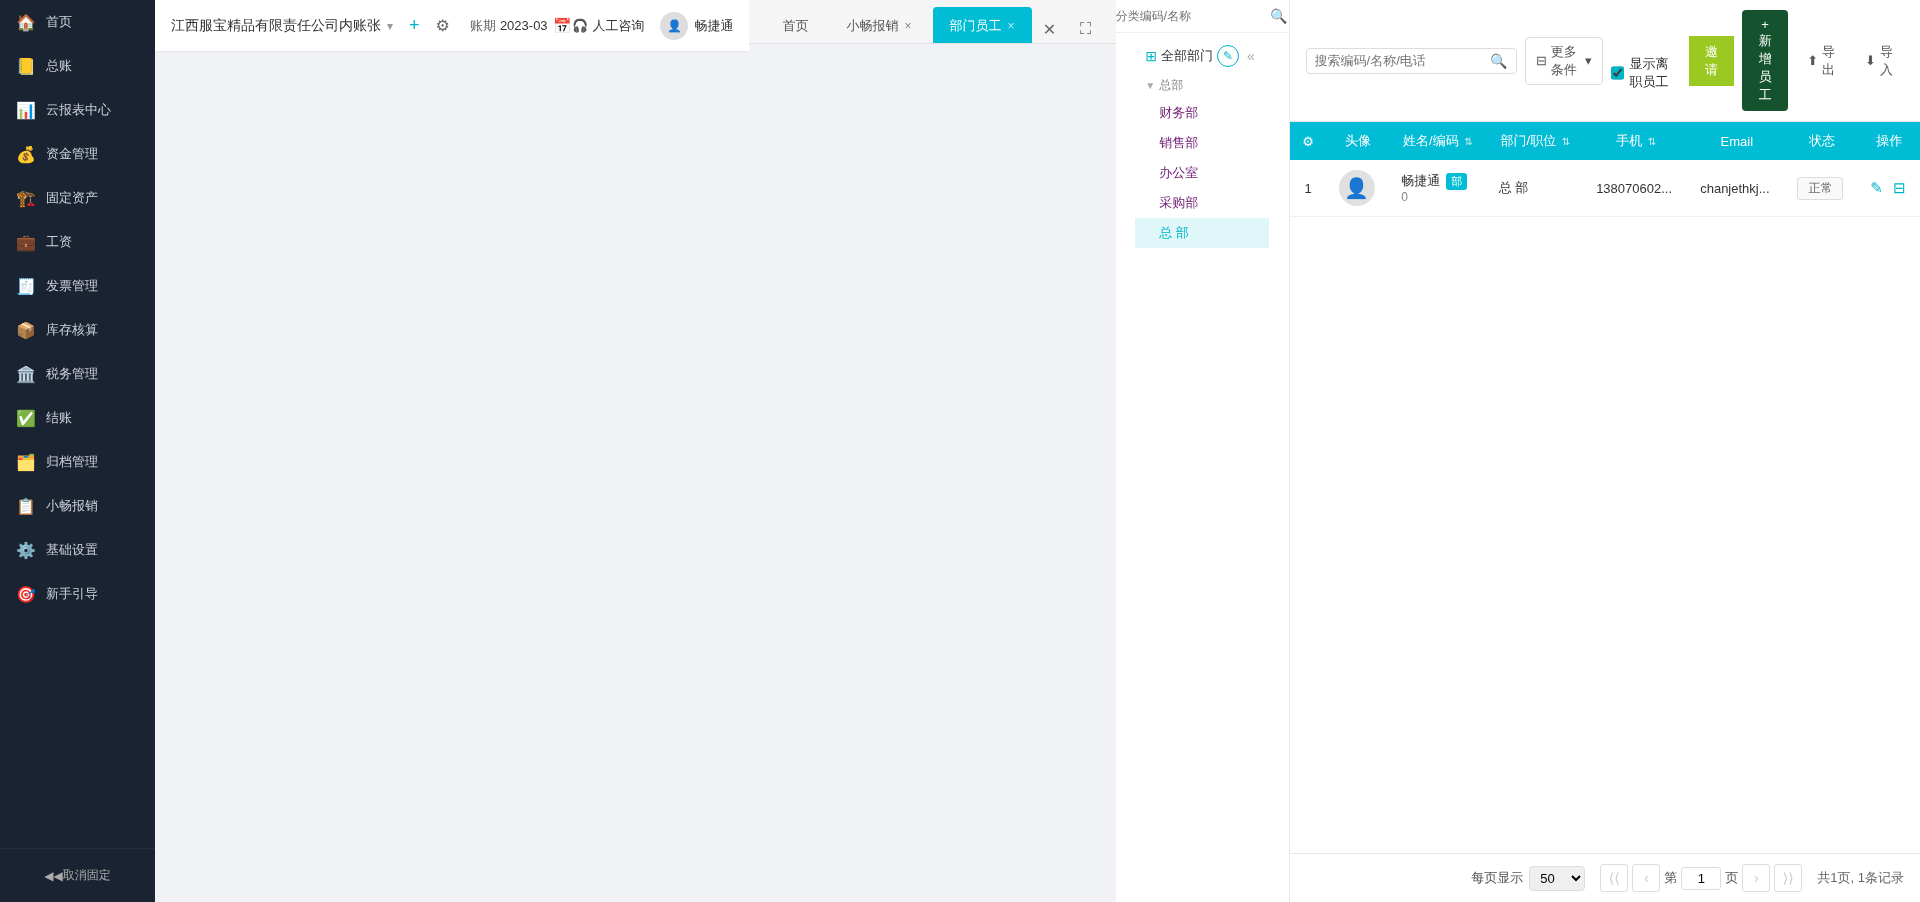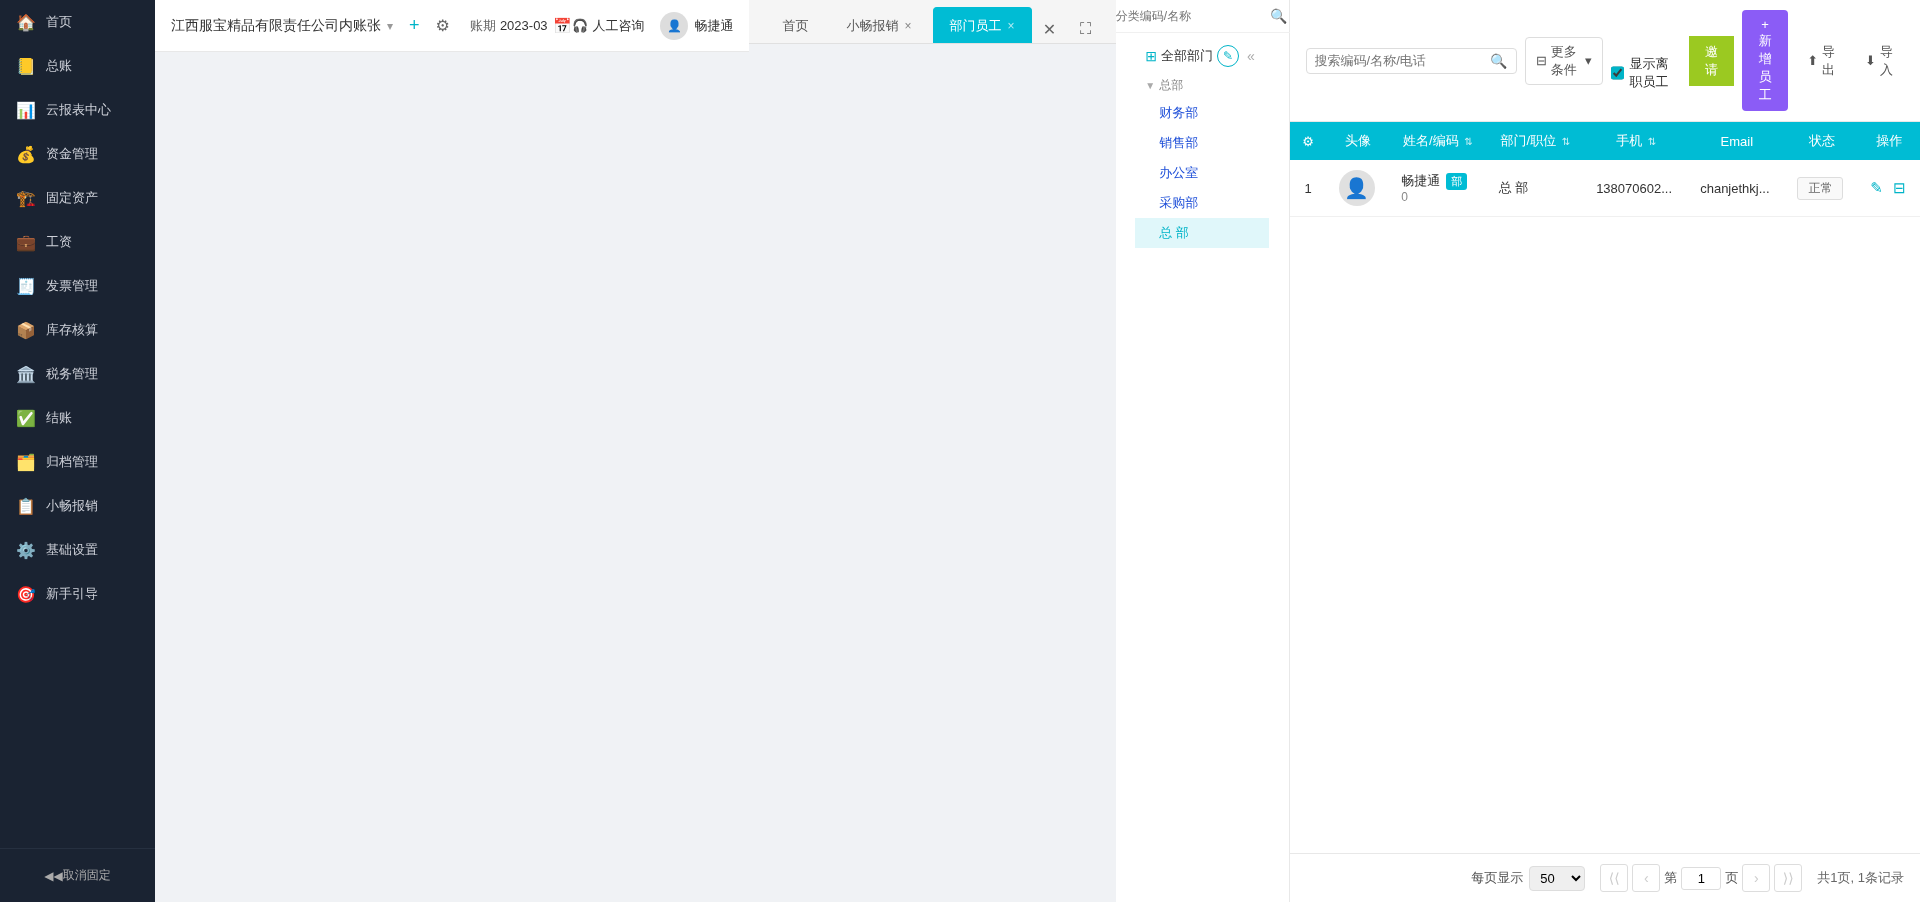--- a/index.html
+++ b/index.html
@@ -315,21 +315,21 @@
     }
     .dept-collapse {
       margin-left: auto;
       color: #aaa;
       font-size: 14px;
       cursor: pointer;
       padding: 0 4px;
     }
     .dept-node {
       padding: 6px 10px 6px 24px;
-      color: #1d4ed8;
+      color: #701a75;
       font-size: 13px;
       cursor: pointer;
     }
     .dept-node.active {
       background: #e0f7fa;
       color: #00b4c8;
     }
     .dept-section-header {
       padding: 4px 10px;
       color: #888;
@@ -409,21 +409,21 @@
       background: #9bc921;
       color: #fff;
       border: none;
       border-radius: 0;
       padding: 7px 16px;
       font-size: 13px;
       cursor: pointer;
       font-family: inherit;
     }
     .btn-add-employee {
-      background: #8b5cf6;
+      background: #14532d;
       color: #fff;
       border: none;
       border-radius: 4px;
       padding: 7px 14px;
       font-size: 13px;
       cursor: pointer;
       font-family: inherit;
       display: flex;
       align-items: center;
       gap: 4px;

